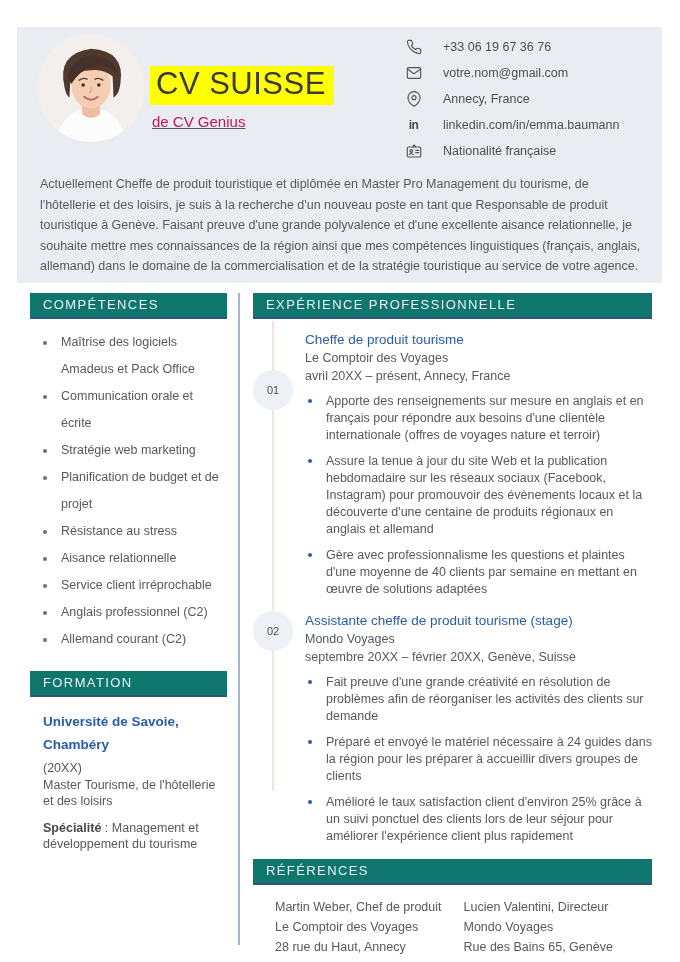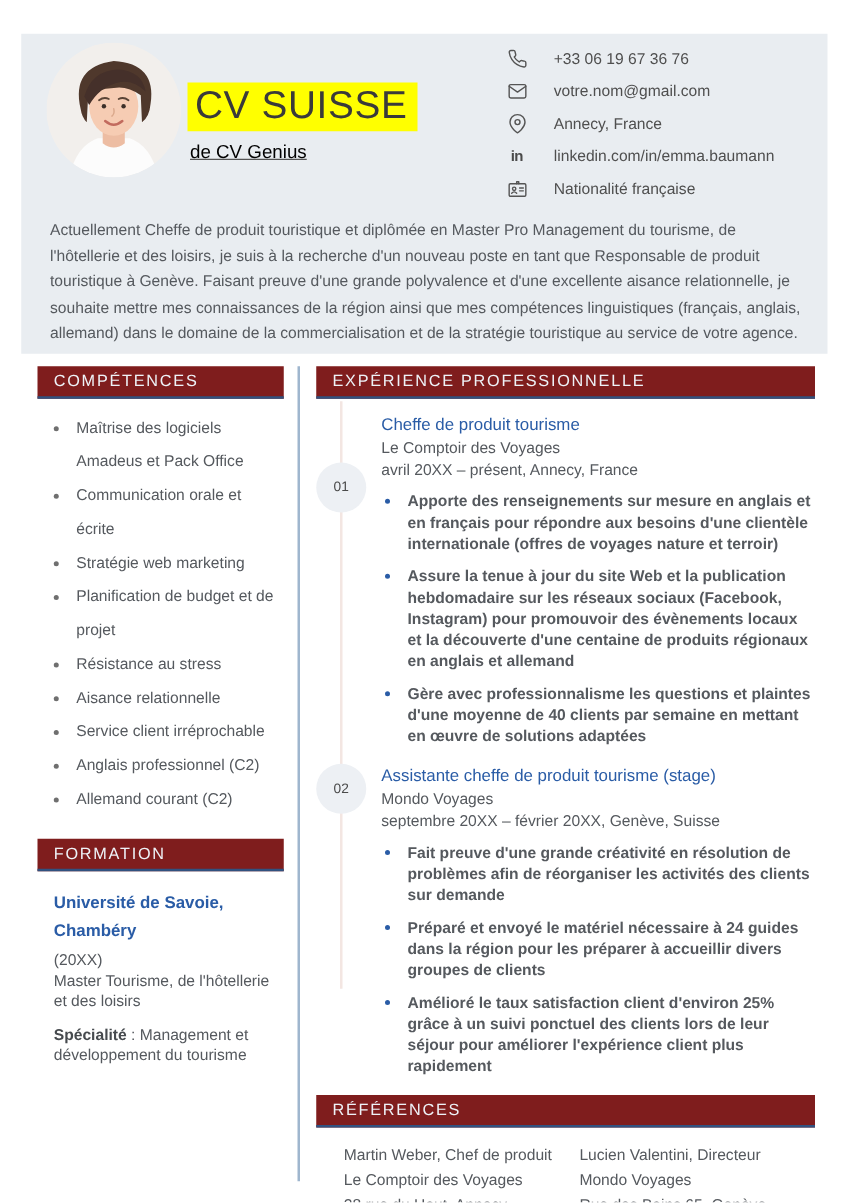--- a/index.html
+++ b/index.html
@@ -14,35 +14,35 @@
     position:absolute; left:17px; top:27px; width:645px; height:256px;
     background:#e9edf1;
   }
   .avatar { position:absolute; left:20px; top:7px; width:108px; height:108px; border-radius:50%; overflow:hidden; }
   .identity { position:absolute; left:133px; top:38px;text-decoration:underline; }
   .name-hl {
     display:inline-block; background:#ffff00; color:#3a3a3a;
     font-size:31px; font-weight:400; letter-spacing:0.5px;
     padding:2px 8px 5px 6px; line-height:32px; white-space:nowrap;
   }
-  .byline { margin:8px 0 0 2px; font-size:15px; color:#000000; }
+  .byline { margin:8px 0 0 2px; font-size:15px; color:#be185d; }
   .contacts { position:absolute; left:388px; top:7px; width:252px; list-style:none; }
   .contacts li { display:flex; align-items:center; height:26px; gap:21px; }
   .contacts .cicon { width:17px; height:17px; display:flex; align-items:center; justify-content:center; flex:0 0 17px; }
   .contacts .cicon svg { width:16px; height:16px; stroke:#555; fill:none; stroke-width:1.7; stroke-linecap:round; stroke-linejoin:round; }
   .li-glyph { font-weight:700; font-size:12px; color:#4a4a4a; letter-spacing:-0.5px; }
   .ctext { font-size:12.5px; color:#4f4f4f; }
   .summary {
     position:absolute; left:23px; top:147px; width:602px;
     font-size:12.5px; line-height:20.5px; color:#55595e;
   }
   
   .divider-v { position:absolute; left:238px; top:293px; width:2px; height:652px; background:#9fb6ce; }
   .bar {
-    height:26px; line-height:23px; background:#7f1d1d; border-bottom:2px solid #31517f;
+    height:26px; line-height:23px; background:#0f766e; border-bottom:2px solid #31517f;
     color:#eef2f7; font-size:13px; letter-spacing:1.4px; padding-left:13px;
   }
   .left-col { position:absolute; left:30px; top:293px; width:197px; }
   .right-col { position:absolute; left:253px; top:293px; width:399px; }
 
   
   .skills { list-style:none; margin-top:10px; }
   .skills li { position:relative; padding-left:31px; font-size:12.5px; line-height:27px; color:#55595e; }
   .dot { position:absolute; left:13px; top:12px; width:4px; height:4px; border-radius:50%; background:#6f6f6f; }
   
@@ -61,21 +61,21 @@
     position:absolute; left:0; width:40px; height:40px; border-radius:50%;
     background:#edf0f4; color:#4a4a4a; font-size:11px;
     display:flex; align-items:center; justify-content:center;
   }
   .job-num.n1 { top:51px; }
   .job-num.n2 { top:292px; }
   .job + .job { margin-top:14px; }
   .job h3 { font-size:13.5px; font-weight:400; color:#2a5ca6; line-height:17px; }
   .job .company { margin-top:2px; font-size:12.5px; line-height:17px; color:#55595e; }
   .job .dates { margin-top:1px; font-size:12.5px; line-height:17px; color:#55595e; }
-  .job-bullets { list-style:none; margin-top:8px;font-weight:bold; }
+  .job-bullets { list-style:none; margin-top:8px; }
   .job-bullets li { position:relative; padding-left:21px; font-size:12.5px; line-height:17px; color:#55595e; }
   .job-bullets li + li { margin-top:9px; }
   .bdot { position:absolute; left:3px; top:6px; width:4px; height:4px; border-radius:50%; background:#2a5ca6; }
 
   
   .bar.refs-bar { margin-top:14px; }
   .refs { display:flex; padding:12px 0 0 22px; }
   .ref-col { width:195px; }
   .ref-col p { font-size:12.5px; line-height:20px; color:#55595e; }
 </style>

